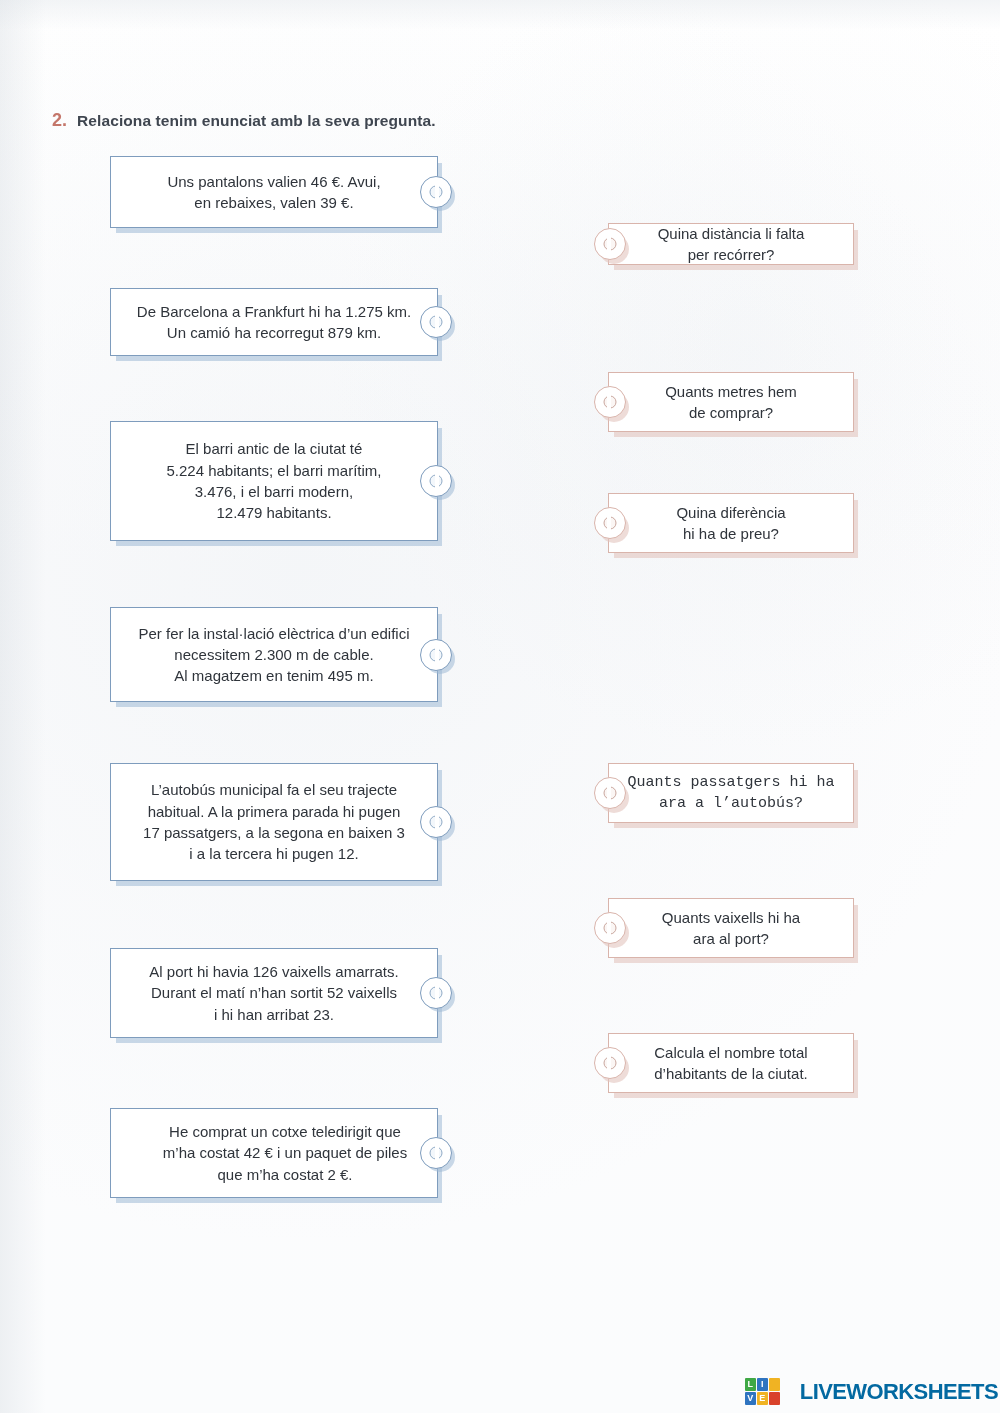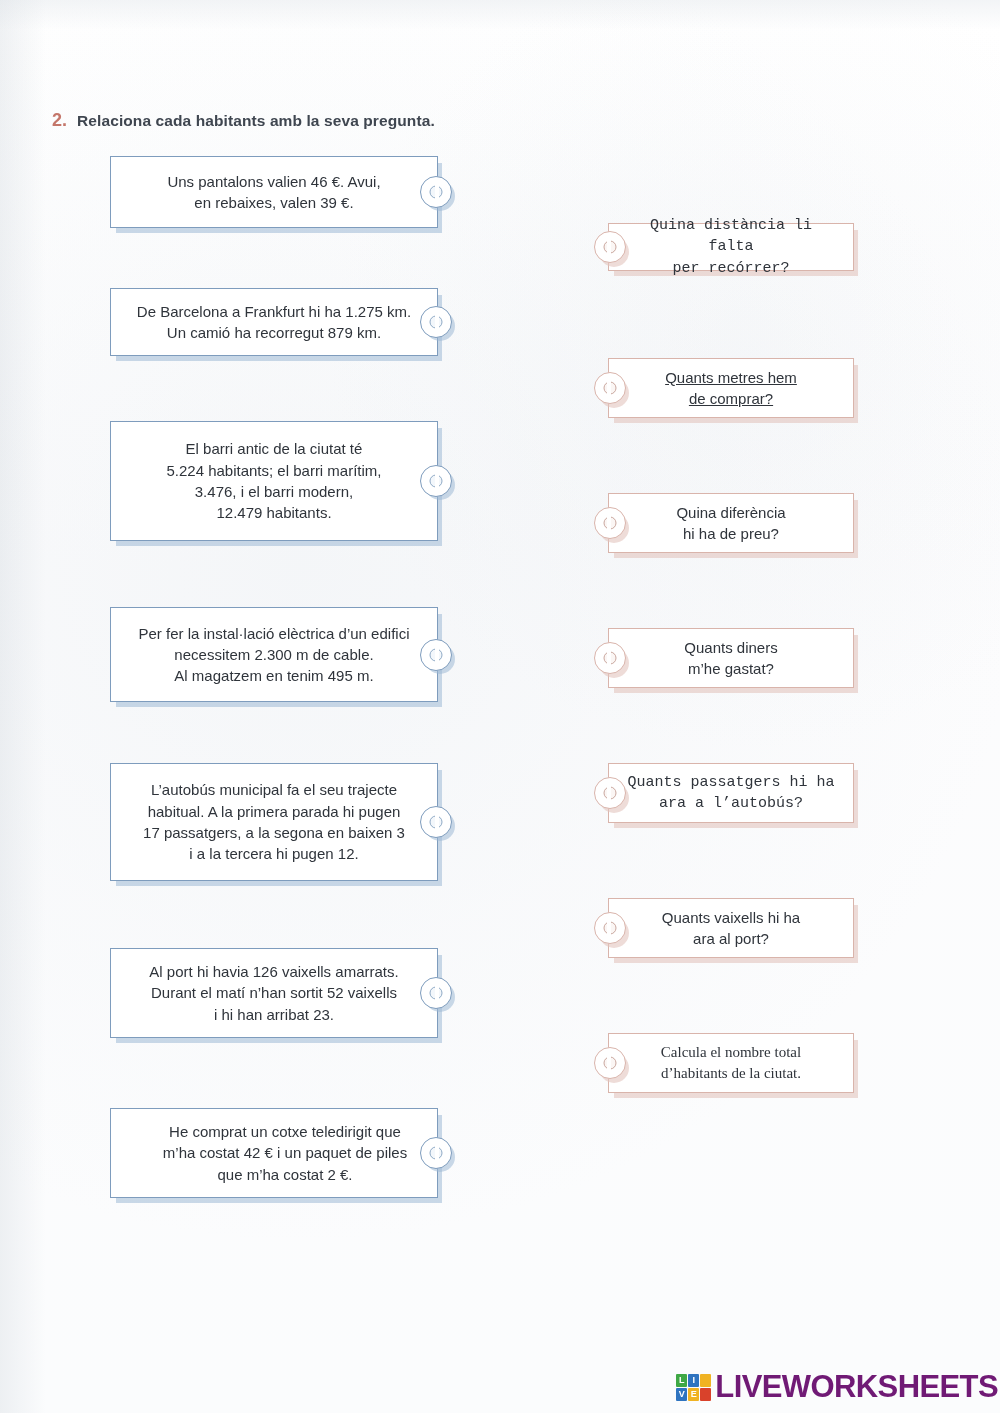--- a/index.html
+++ b/index.html
@@ -183,39 +183,39 @@
     display: flex;
     align-items: center;
     justify-content: center;
     font-size: 9px;
     font-weight: bold;
     color: #ffffff;
     border-radius: 1px;
     line-height: 1;
   }
   .logo-word {
-    font-size: 31px;
+    font-size: 22px;
     font-weight: bold;
-    color: #701a75;
+    color: #0369a1;
     letter-spacing: -0.6px;
-    margin-left: 2px;
+    margin-left: 18px;
   }
 </style>
 </head>
 <body>
 
 <div id="page">
 
   <div id="paper-texture"></div>
   <div id="edge-shade-left"></div>
   <div id="edge-shade-top"></div>
 
   <div class="exercise-head">
     <span class="exercise-number">2.</span>
-    <span class="exercise-title">Relaciona cada habitants amb la seva pregunta.</span>
+    <span class="exercise-title">Relaciona tenim enunciat amb la seva pregunta.</span>
   </div>
 
   <div class="tag statement" style="left:110px; top:156px; width:328px; height:72px;">
     <span class="tag-text">Uns pantalons valien 46 €. Avui,<br>en rebaixes, valen 39 €.</span>
     <span class="knob"></span>
     <span class="knob-mask"></span>
   </div>
 
   <div class="tag statement" style="left:110px; top:288px; width:328px; height:68px;">
     <span class="tag-text">De Barcelona a Frankfurt hi ha 1.275 km.<br>Un camió ha recorregut 879 km.</span>
@@ -246,57 +246,52 @@
     <span class="knob"></span>
     <span class="knob-mask"></span>
   </div>
 
   <div class="tag statement" style="left:110px; top:1108px; width:328px; height:90px;padding-left:36px;">
     <span class="tag-text">He comprat un cotxe teledirigit que<br>m’ha costat 42 € i un paquet de piles<br>que m’ha costat 2 €.</span>
     <span class="knob"></span>
     <span class="knob-mask"></span>
   </div>
 
-  <div class="tag question" style="left:608px; top:223px; width:246px; height:48px;font-family:Liberation Mono, monospace;">
+  <div class="tag question" style="left:608px; top:223px; width:246px; height:42px;">
     <span class="tag-text">Quina distància li falta<br>per recórrer?</span>
     <span class="knob"></span>
     <span class="knob-mask"></span>
   </div>
 
-  <div class="tag question" style="left:608px; top:358px; width:246px; height:60px;text-decoration:underline;">
+  <div class="tag question" style="left:608px; top:372px; width:246px; height:60px;">
     <span class="tag-text">Quants metres hem<br>de comprar?</span>
     <span class="knob"></span>
     <span class="knob-mask"></span>
   </div>
 
   <div class="tag question" style="left:608px; top:493px; width:246px; height:60px;">
     <span class="tag-text">Quina diferència<br>hi ha de preu?</span>
     <span class="knob"></span>
     <span class="knob-mask"></span>
   </div>
 
-  <div class="tag question" style="left:608px; top:628px; width:246px; height:60px;">
-    <span class="tag-text">Quants diners<br>m’he gastat?</span>
-    <span class="knob"></span>
-    <span class="knob-mask"></span>
-  </div>
 
   <div class="tag question" style="left:608px; top:763px; width:246px; height:60px;font-family:Liberation Mono, monospace;">
     <span class="tag-text">Quants passatgers hi ha<br>ara a l’autobús?</span>
     <span class="knob"></span>
     <span class="knob-mask"></span>
   </div>
 
   <div class="tag question" style="left:608px; top:898px; width:246px; height:60px;">
     <span class="tag-text">Quants vaixells hi ha<br>ara al port?</span>
     <span class="knob"></span>
     <span class="knob-mask"></span>
   </div>
 
-  <div class="tag question" style="left:608px; top:1033px; width:246px; height:60px;font-family:Liberation Serif, serif;">
+  <div class="tag question" style="left:608px; top:1033px; width:246px; height:60px;">
     <span class="tag-text">Calcula el nombre total<br>d’habitants de la ciutat.</span>
     <span class="knob"></span>
     <span class="knob-mask"></span>
   </div>
 
   <div id="footer-logo">
     <div class="logo-blocks">
         <div class="logo-block" style="background: rgb(63, 168, 69);">L</div>
         <div class="logo-block" style="background: rgb(47, 116, 192);">I</div>
         <div class="logo-block" style="background: rgb(240, 179, 35);"></div>

